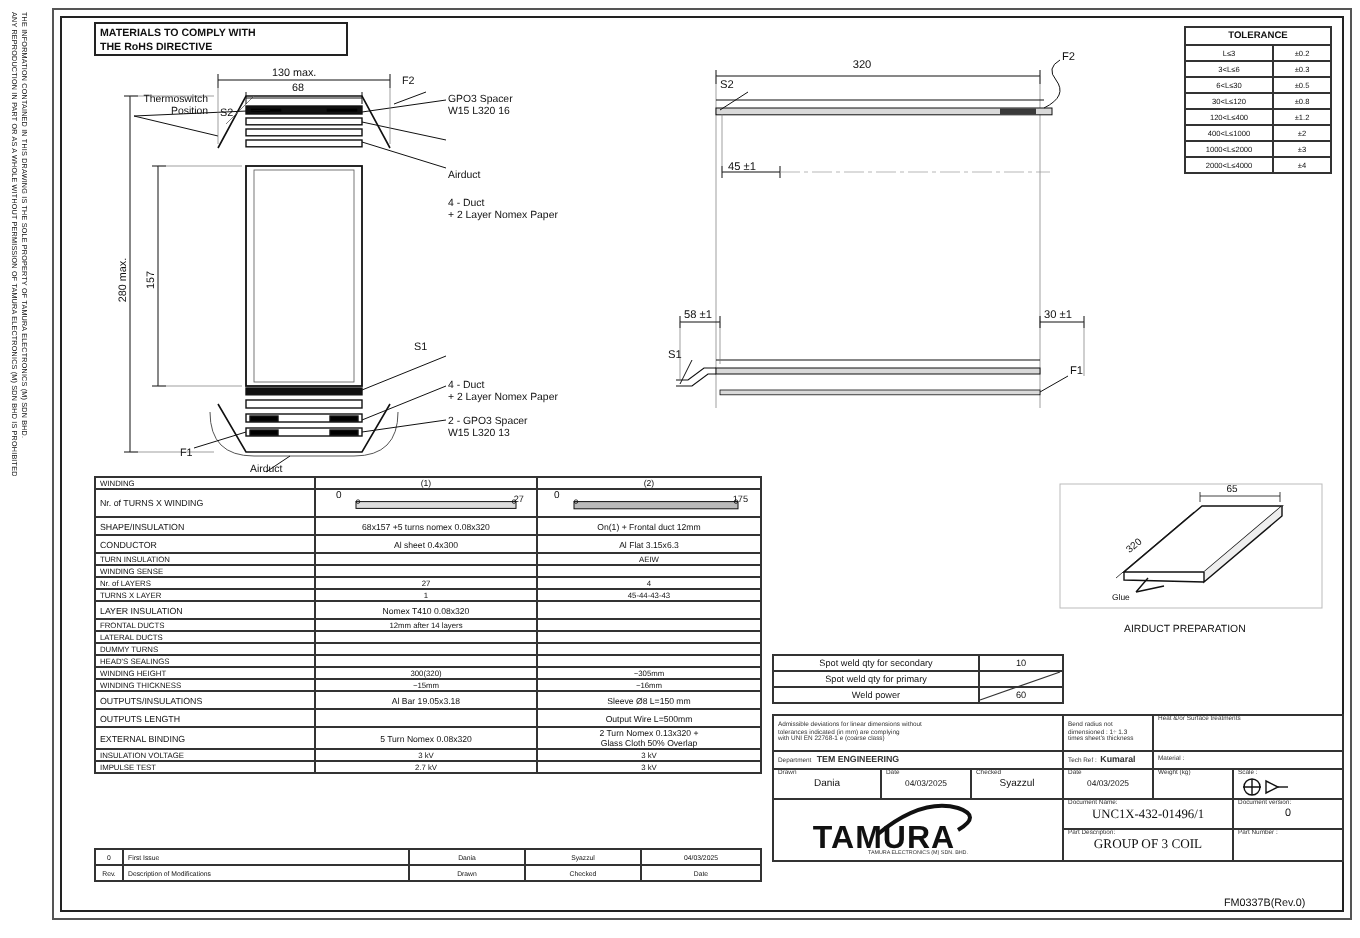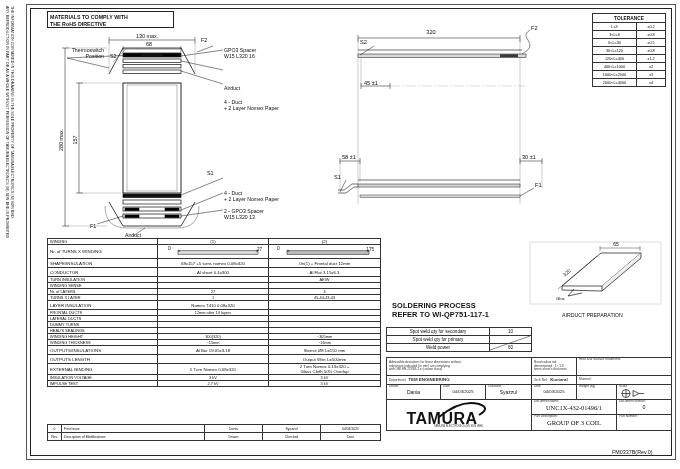--- a/index.html
+++ b/index.html
@@ -362,22 +362,20 @@
           <td style="text-align:center;">Rev.</td>
           <td>Description of Modifications</td>
           <td style="text-align:center;">Drawn</td>
           <td style="text-align:center;">Checked</td>
           <td style="text-align:center;">Date</td>
         </tr>
       </tbody>
     </table>
   </div>
 
-  <div class="lbl b" style="left:392px;top:301px;font-size:7.4px;line-height:9.4px;letter-spacing:.1px;">SOLDERING PROCESS
-REFER TO WI-QP751-117-1</div>
 
   <div style="position:absolute;left:386px;top:327px;width:145px;">
     <table class="tbl" style="width:145px;table-layout:fixed;font-size:4.6px;">
       <colgroup>
           <col style="width:103px">
           <col style="width:42px">
         </colgroup>
       <tbody>
           <tr style="height: 8px;">
             <td style="text-align: center;">Spot weld qty for secondary</td>

